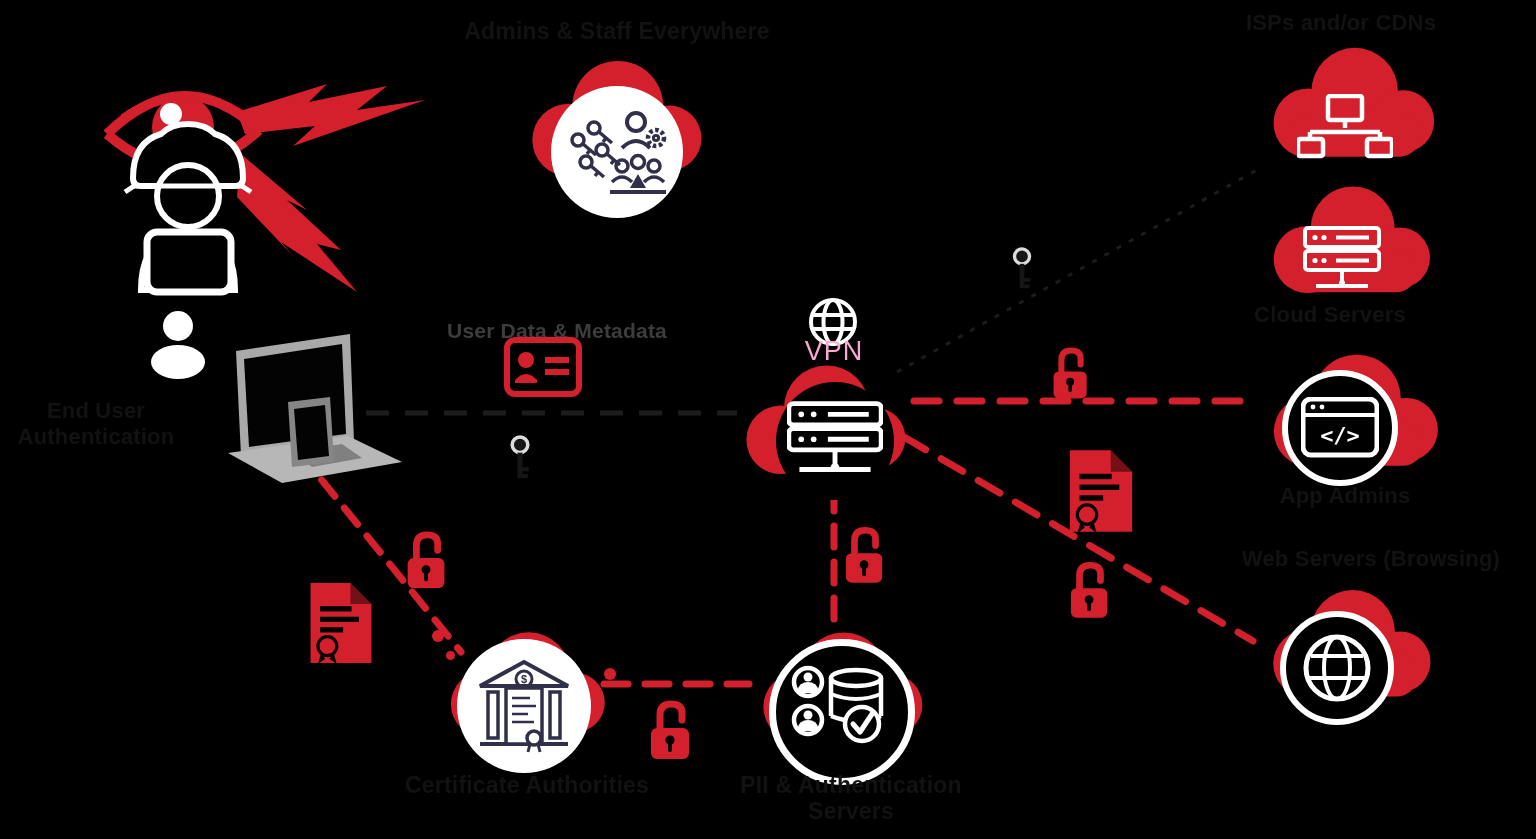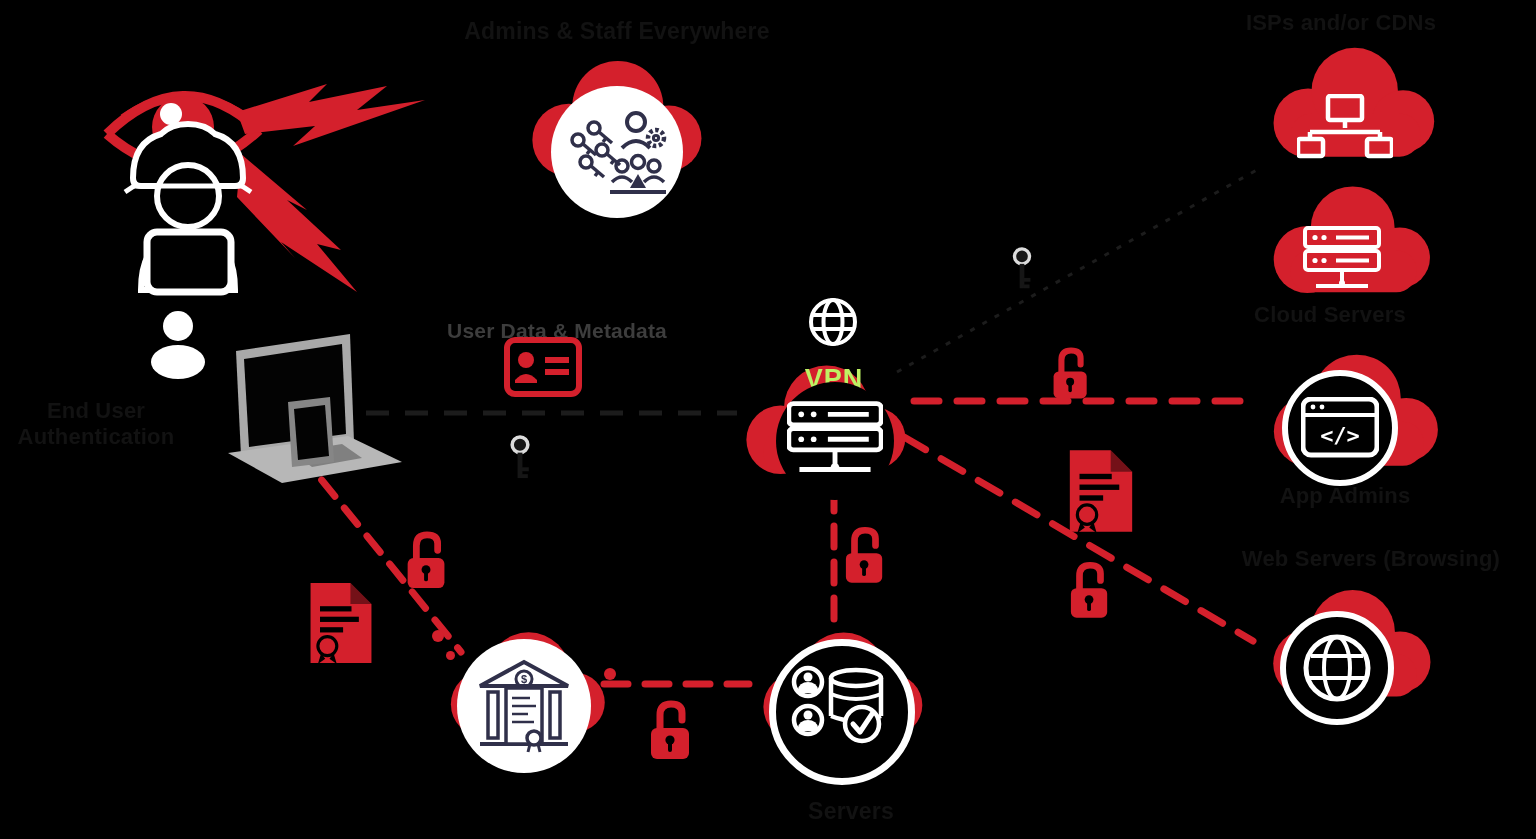--- a/index.html
+++ b/index.html
@@ -10,22 +10,22 @@
          color:#121212;font-size:22px;letter-spacing:.2px;}
   .label.gray{color:#3d3d3d;margin-top:15px;}
   .whitecircle{position:absolute;background:#fff;border-radius:50%;display:flex;
                align-items:center;justify-content:center;}
   .blackcircle{position:absolute;background:#000;border-radius:50%;display:flex;
                align-items:center;justify-content:center;box-sizing:border-box;}
   .ring{border:7px solid #fff;}
   .ring6{border:6px solid #fff;}
   .bubble{position:absolute;background:#d4202c;border-radius:50%;}
   svg{display:block;}
-  .vpn-text{position:absolute;transform:translateX(-50%);color:#bef264;font-weight:700;
-            font-size:27px;letter-spacing:1px;margin-top:28px;}
+  .vpn-text{position:absolute;transform:translateX(-50%);color:#f9a8d4;font-weight:400;
+            font-size:27px;letter-spacing:1px;}
 </style>
 </head>
 <body>
 
 <div id="canvas">
 
   <svg width="0" height="0" class="abs" aria-hidden="true">
     <defs>
       <symbol id="sym-cloud" viewBox="0 0 220 150">
         <circle cx="58" cy="97" r="40"></circle>
@@ -206,20 +206,21 @@
       <rect x="34" y="36" width="36" height="56" fill="#fff" stroke-width="3.5"></rect>
       <line x1="40" y1="46" x2="58" y2="46" stroke-width="2.5"></line>
       <line x1="40" y1="54" x2="64" y2="54" stroke-width="2.5"></line>
       <line x1="40" y1="62" x2="56" y2="62" stroke-width="2.5"></line>
       <line x1="40" y1="70" x2="62" y2="70" stroke-width="2.5"></line>
       <circle cx="62" cy="86" r="7" fill="#fff" stroke-width="3.5"></circle>
       <line x1="58" y1="92" x2="56" y2="100" stroke-width="3"></line>
       <line x1="66" y1="92" x2="68" y2="100" stroke-width="3"></line>
     </svg>
   </div>
+  <div class="label" style="left:527px;top:772px;font-size:23px">Certificate Authorities</div>
 
   <svg class="abs" style="left:748px;top:616px" width="188" height="144" viewBox="0 0 220 150" fill="#d4202c">
       <use href="#sym-cloud"></use>
     </svg>
   <div class="blackcircle ring" style="left:769px;top:639px;width:146px;height:146px">
     <svg width="112" height="100" viewBox="0 0 112 100" fill="none" stroke="#fff" stroke-width="4.5">
       <circle cx="22" cy="20" r="14"></circle>
       <circle cx="22" cy="15" r="4.5" fill="#fff" stroke="none"></circle>
       <path d="M12 28 A10 8 0 0 1 32 28 L32 31 H12 Z" fill="#fff" stroke="none"></path>
       <circle cx="22" cy="58" r="14"></circle>
@@ -227,20 +228,21 @@
       <path d="M12 66 A10 8 0 0 1 32 66 L32 69 H12 Z" fill="#fff" stroke="none"></path>
       <ellipse cx="70" cy="16" rx="25" ry="8"></ellipse>
       <line x1="45" y1="16" x2="45" y2="54"></line>
       <line x1="95" y1="16" x2="95" y2="54"></line>
       <path d="M45 32 Q70 42 95 32" stroke-width="4"></path>
       <path d="M45 54 Q70 64 95 54"></path>
       <circle cx="76" cy="62" r="17" fill="#000"></circle>
       <path d="M67 62 L74 70 L86 52" stroke-width="5" stroke-linecap="round" stroke-linejoin="round"></path>
     </svg>
   </div>
+  <div class="label" style="left:851px;top:772px;font-size:23px">PII &amp; Authentication</div>
   <div class="label" style="left:851px;top:798px;font-size:23px">Servers</div>
 
   <div class="label" style="left:1341px;top:10px">ISPs and/or CDNs</div>
   <svg class="abs" style="left:1258px;top:38px" width="190" height="132" viewBox="0 0 220 150" fill="#d4202c">
       <use href="#sym-cloud"></use>
     </svg>
   <svg class="abs" style="left:1297px;top:94px" width="96" height="66" viewBox="0 0 96 66" fill="none" stroke="#fff" stroke-width="4.5">
     <rect x="31" y="2" width="34" height="24" rx="2"></rect>
     <line x1="48" y1="26" x2="48" y2="34"></line>
     <line x1="13" y1="38" x2="83" y2="38"></line>

